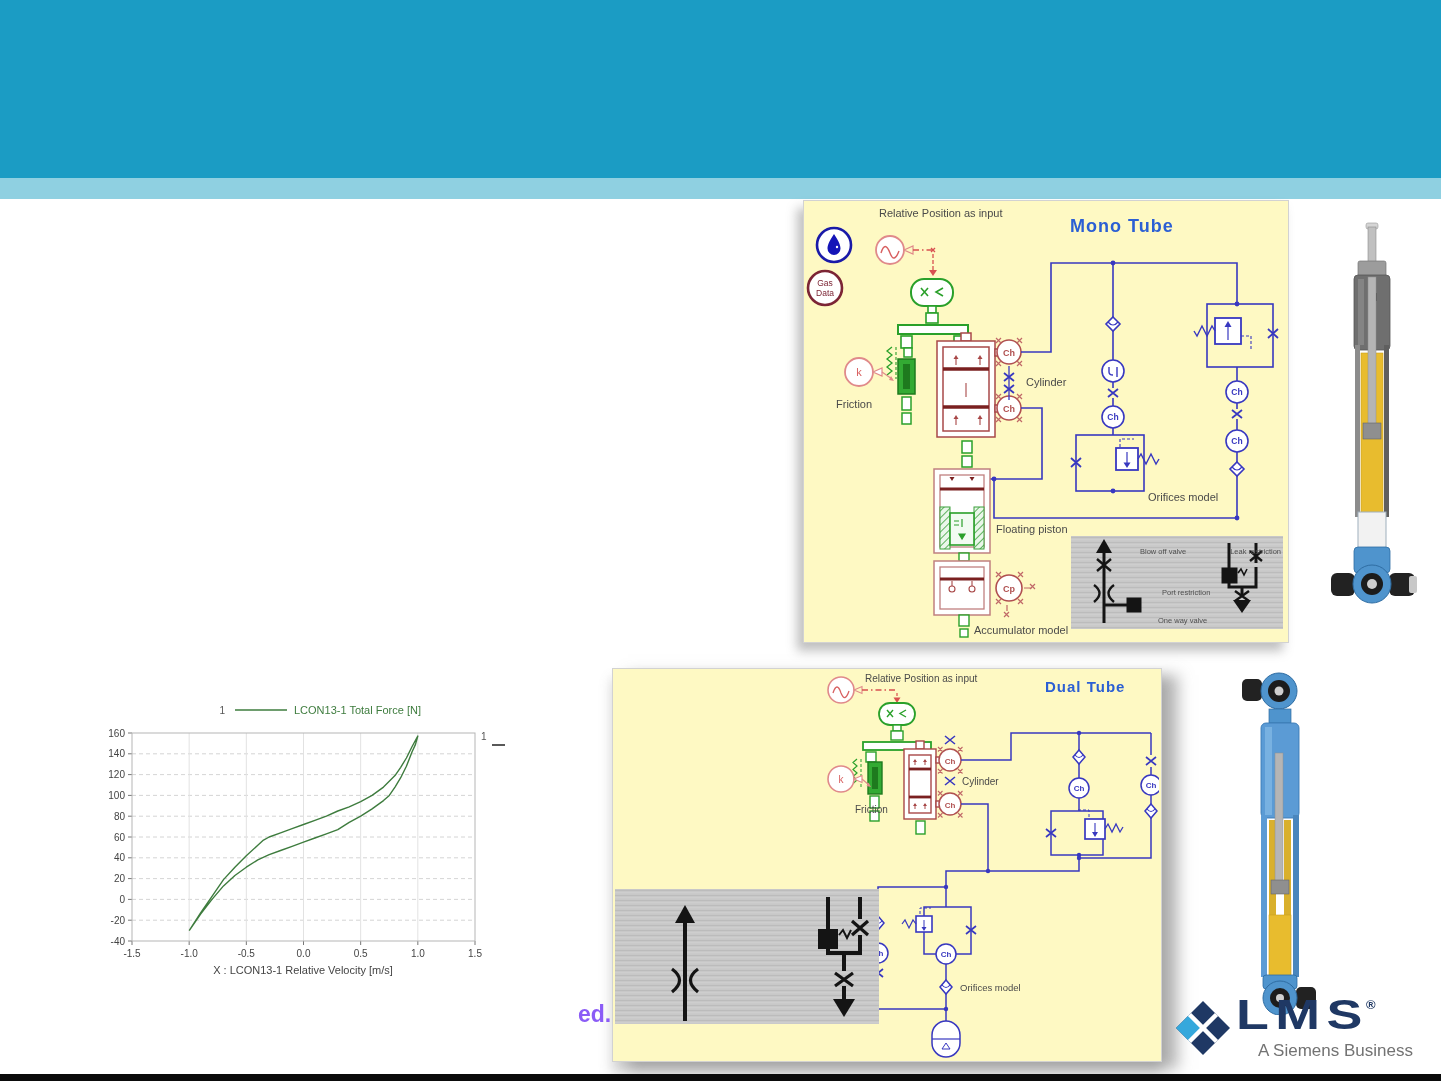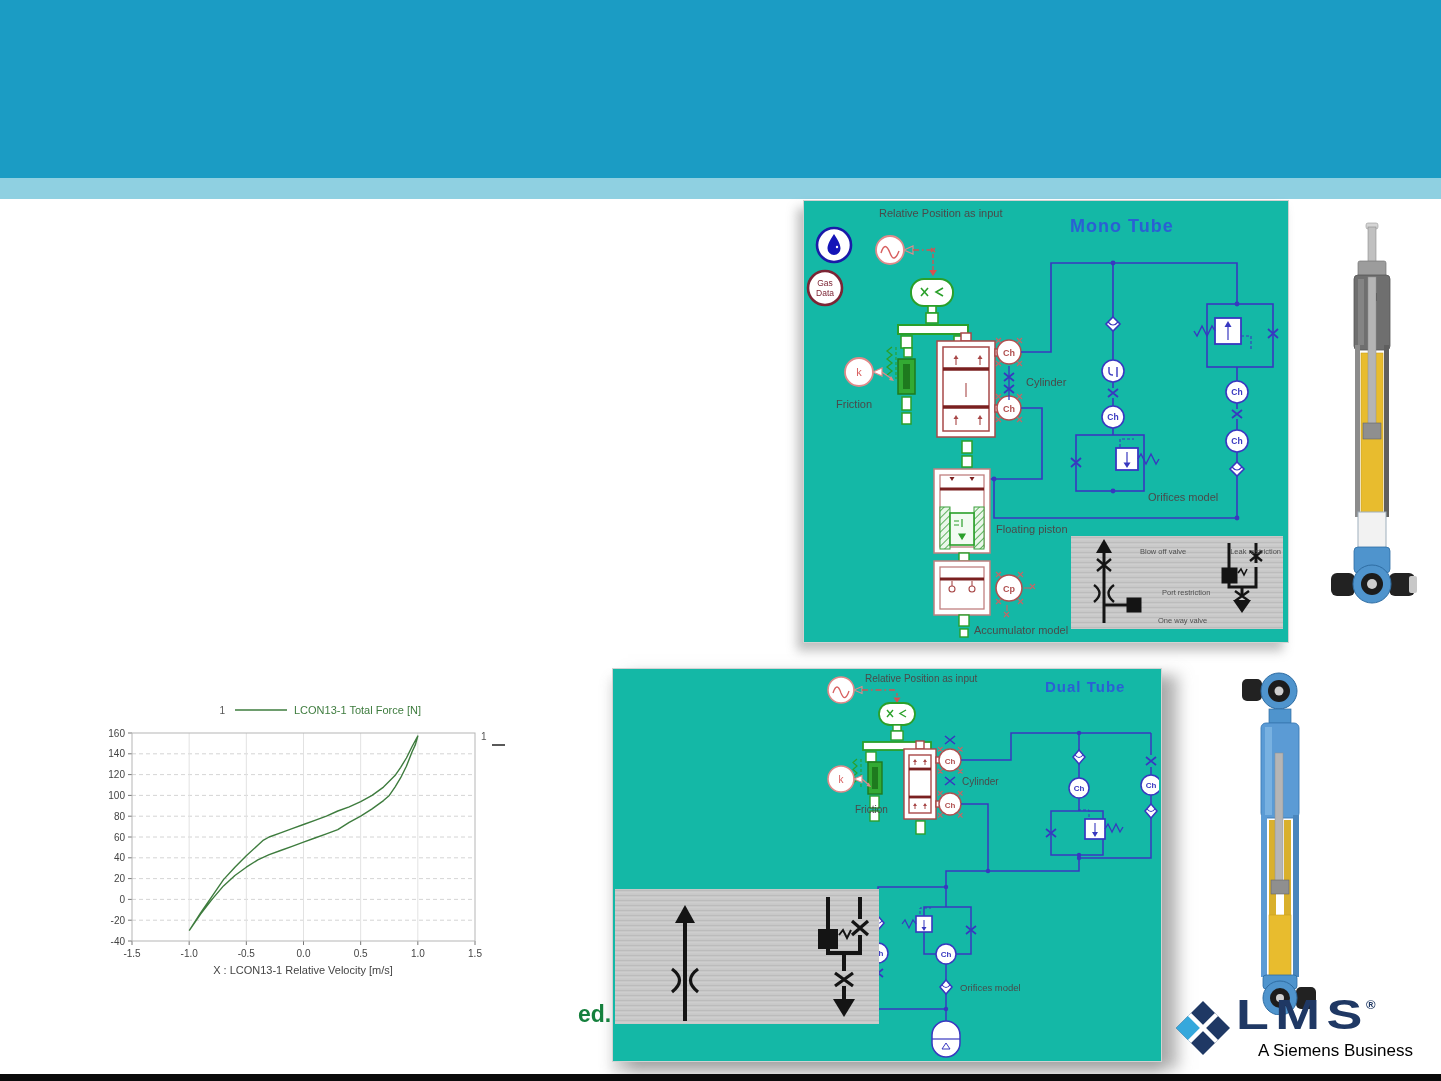--- a/index.html
+++ b/index.html
@@ -1,35 +1,35 @@
 <!DOCTYPE html>
 <html><head>
 <meta charset="utf-8">
 <style>
   html,body{margin:0;padding:0;background:#fff;}
   .slide{position:relative;width:1441px;height:1081px;background:#fff;overflow:hidden;
          font-family:"Liberation Sans",sans-serif;}
   .abs{position:absolute;}
   .header-band{left:0;top:0;width:1441px;height:178px;}
   .header-stripe{left:0;top:178px;width:1441px;height:21px;}
-  .panel{background:#14b8a6;border:1px solid #d2d2d2;}
+  .panel{background:#fef9c3;border:1px solid #d2d2d2;}
   .mono-panel{left:803px;top:200px;width:484px;height:441px;
               box-shadow:-6px 8px 10px rgba(115,115,115,.45);}
   .dual-panel{left:612px;top:668px;width:548px;height:392px;
               box-shadow:16px 7px 14px rgba(110,110,110,.5),0 11px 12px rgba(110,110,110,.3);}
   .chart-box{left:75px;top:700px;width:445px;height:290px;}
   .shock1{left:1325px;top:215px;width:100px;height:392px;}
   .shock2{left:1222px;top:665px;width:100px;height:350px;}
-  .ed-frag{left:578px;top:1001px;font-size:23px;font-weight:bold;color:#15803d;}
+  .ed-frag{left:578px;top:1001px;font-size:23px;font-weight:bold;color:#8b5cf6;}
   .logo-box{left:1170px;top:995px;width:262px;height:72px;text-decoration:underline;}
   .logo-icon{position:absolute;left:6px;top:6px;}
   .logo-word{position:absolute;left:66px;top:-4px;color:#1f3864;font-weight:bold;
              font-size:42px;letter-spacing:5px;transform:scaleX(1.28);transform-origin:left;}
   .logo-reg{position:absolute;left:196px;top:2px;color:#1f3864;font-size:13px;font-weight:bold;}
-  .logo-tagline{position:absolute;left:88px;top:46px;color:#000000;font-size:17px;}
+  .logo-tagline{position:absolute;left:88px;top:46px;color:#737373;font-size:17px;}
   .bottom-bar{left:0;top:1074px;width:1441px;height:7px;}
   svg text{font-family:"Liberation Sans",sans-serif;}
 </style>
 </head>
 <body>
 
 <div class="slide">
 
   <div class="abs header-band" id="hdr-band" style="background: rgb(27, 156, 196);"></div>
   <div class="abs header-stripe" id="hdr-stripe" style="background: rgb(143, 208, 225);"></div>

